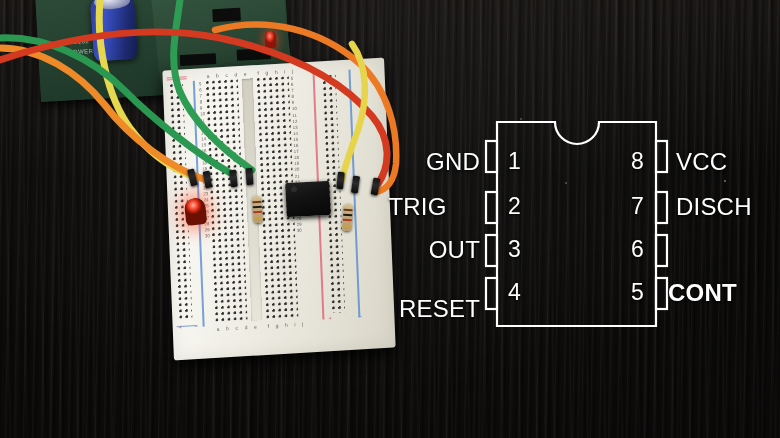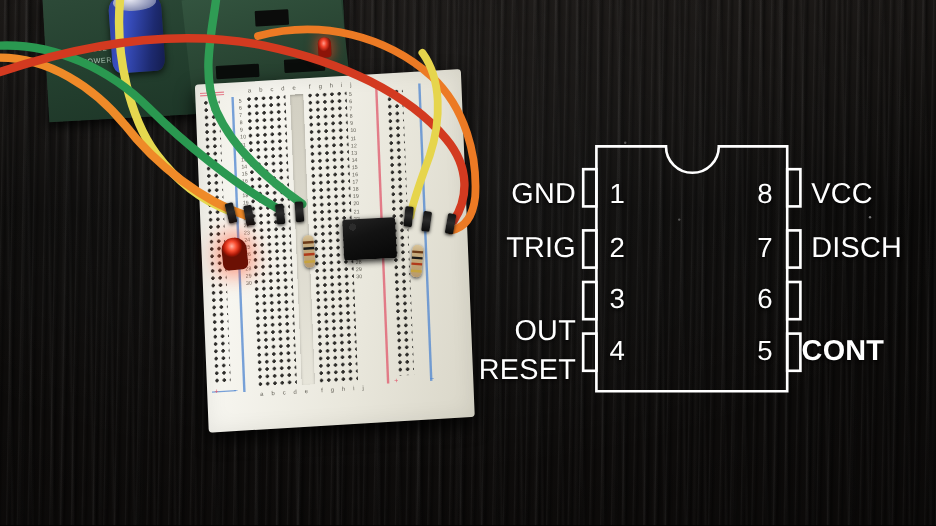--- a/index.html
+++ b/index.html
@@ -373,22 +373,22 @@
       <rect x="486" y="278" width="11" height="31"></rect>
 
       <rect x="656" y="141" width="11" height="31"></rect>
       <rect x="656" y="192" width="11" height="31"></rect>
       <rect x="656" y="235" width="11" height="31"></rect>
       <rect x="656" y="278" width="11" height="31"></rect>
     </g>
   </svg>
 
   <div class="pin-label left" style="left:355px;top:148px;width:125px;">GND</div>
-  <div class="pin-label left" style="left:355px;top:193px;width:125px;">TRIG</div>
-  <div class="pin-label left" style="left:355px;top:236px;width:125px;margin-top:26px;">OUT</div>
+  <div class="pin-label left" style="left:355px;top:193px;width:125px;text-align:center;">TRIG</div>
+  <div class="pin-label left" style="left:355px;top:236px;width:125px;">OUT</div>
   <div class="pin-label left" style="left:355px;top:295px;width:125px;">RESET</div>
 
   <div class="pin-num" style="left:508px;top:148px;">1</div>
   <div class="pin-num" style="left:508px;top:193px;">2</div>
   <div class="pin-num" style="left:508px;top:236px;">3</div>
   <div class="pin-num" style="left:508px;top:279px;">4</div>
 
   <div class="pin-num" style="left:631px;top:148px;">8</div>
   <div class="pin-num" style="left:631px;top:193px;">7</div>
   <div class="pin-num" style="left:631px;top:236px;">6</div>

